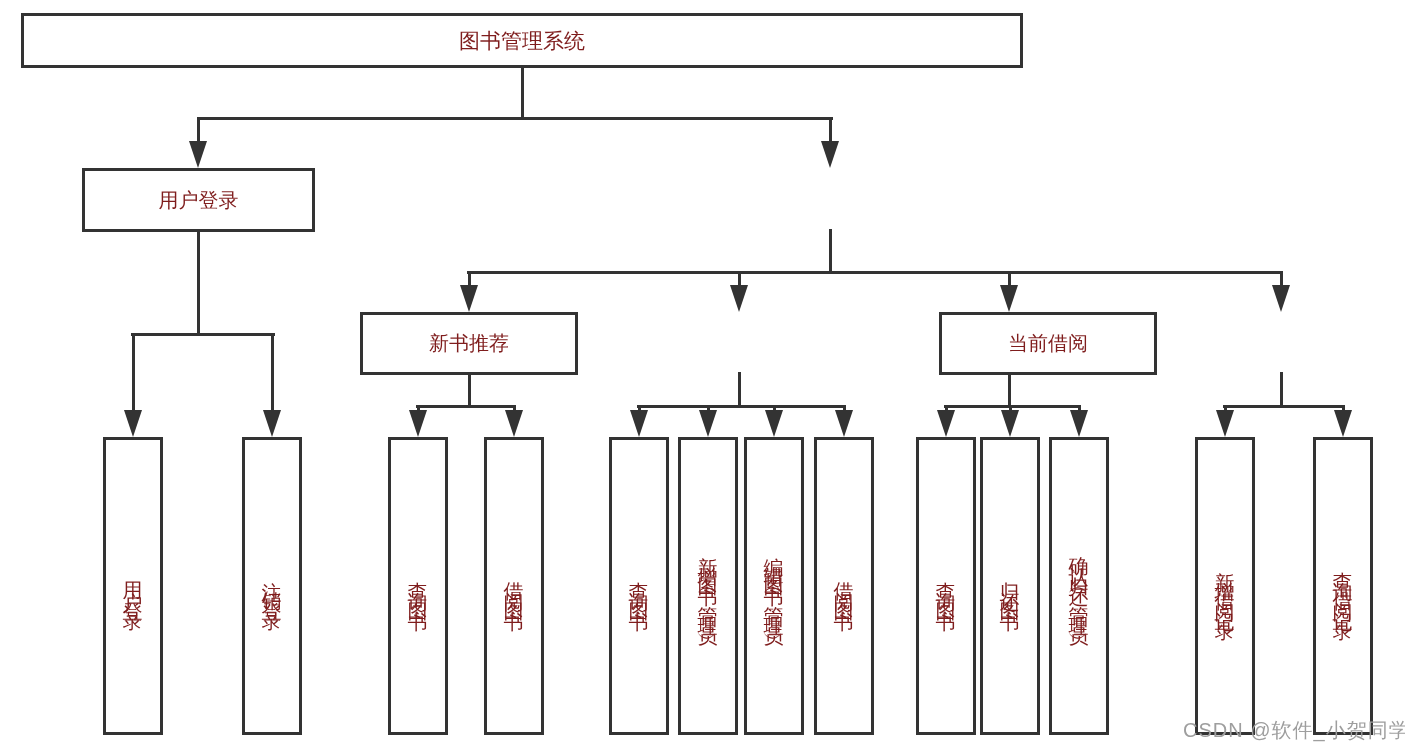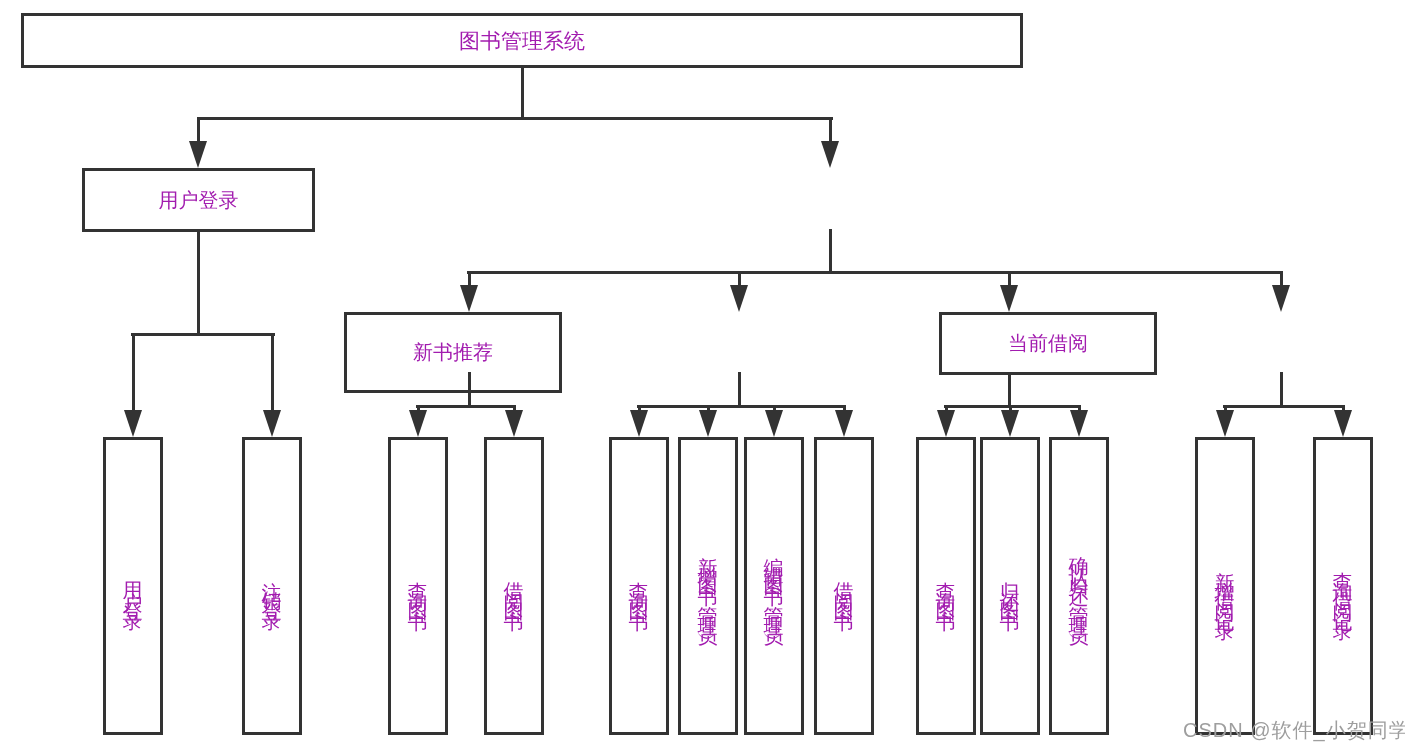--- a/index.html
+++ b/index.html
@@ -3,21 +3,21 @@
 <meta charset="utf-8">
 <style>
   html,body{margin:0;padding:0;background:#fff;}
   .canvas{
     position:relative;width:1405px;height:747px;background:#ffffff;
     font-family:"Liberation Sans","DejaVu Sans",sans-serif;overflow:hidden;
   }
   .box{
     position:absolute;box-sizing:border-box;border:3px solid #333333;background:#ffffff;
     display:flex;align-items:center;justify-content:center;
-    color:#a21caf;font-size:20px;white-space:nowrap;
+    color:#7f1d1d;font-size:20px;white-space:nowrap;
   }
   .box.root{font-size:21px;}
   .vbox span{
     writing-mode:vertical-rl;text-orientation:mixed;
     letter-spacing:10px;line-height:1;white-space:normal;
   }
   .hline,.vline{position:absolute;background:#333333;}
   .hline{height:3px;}
   .vline{width:3px;}
   .arrow{
@@ -61,21 +61,21 @@
   <div class="hline" style="left:467px;top:271px;width:816px;"></div>
   <div class="vline" style="left:468px;top:271px;height:17px;"></div>
   <div class="arrow" style="left:460px;top:285px;"></div>
   <div class="vline" style="left:738px;top:271px;height:17px;"></div>
   <div class="arrow" style="left:730px;top:285px;"></div>
   <div class="vline" style="left:1008px;top:271px;height:17px;"></div>
   <div class="arrow" style="left:1000px;top:285px;"></div>
   <div class="vline" style="left:1280px;top:271px;height:17px;"></div>
   <div class="arrow" style="left:1272px;top:285px;"></div>
 
-  <div class="box" style="left:344px;top:312px;width:218px;height:81px;">
+  <div class="box" style="left:360px;top:312px;width:218px;height:63px;">
     <span>新书推荐</span>
   </div>
   <div class="box" style="left:900px;top:312px;width:218px;height:63px;margin-left:39px;">
     <span>当前借阅</span>
   </div>
 
   <div class="vline" style="left:468px;top:372px;height:36px;"></div>
   <div class="hline" style="left:416px;top:405px;width:100px;"></div>
   <div class="vline" style="left:417px;top:405px;height:8px;"></div>
   <div class="arrow" style="left:409px;top:410px;"></div>

